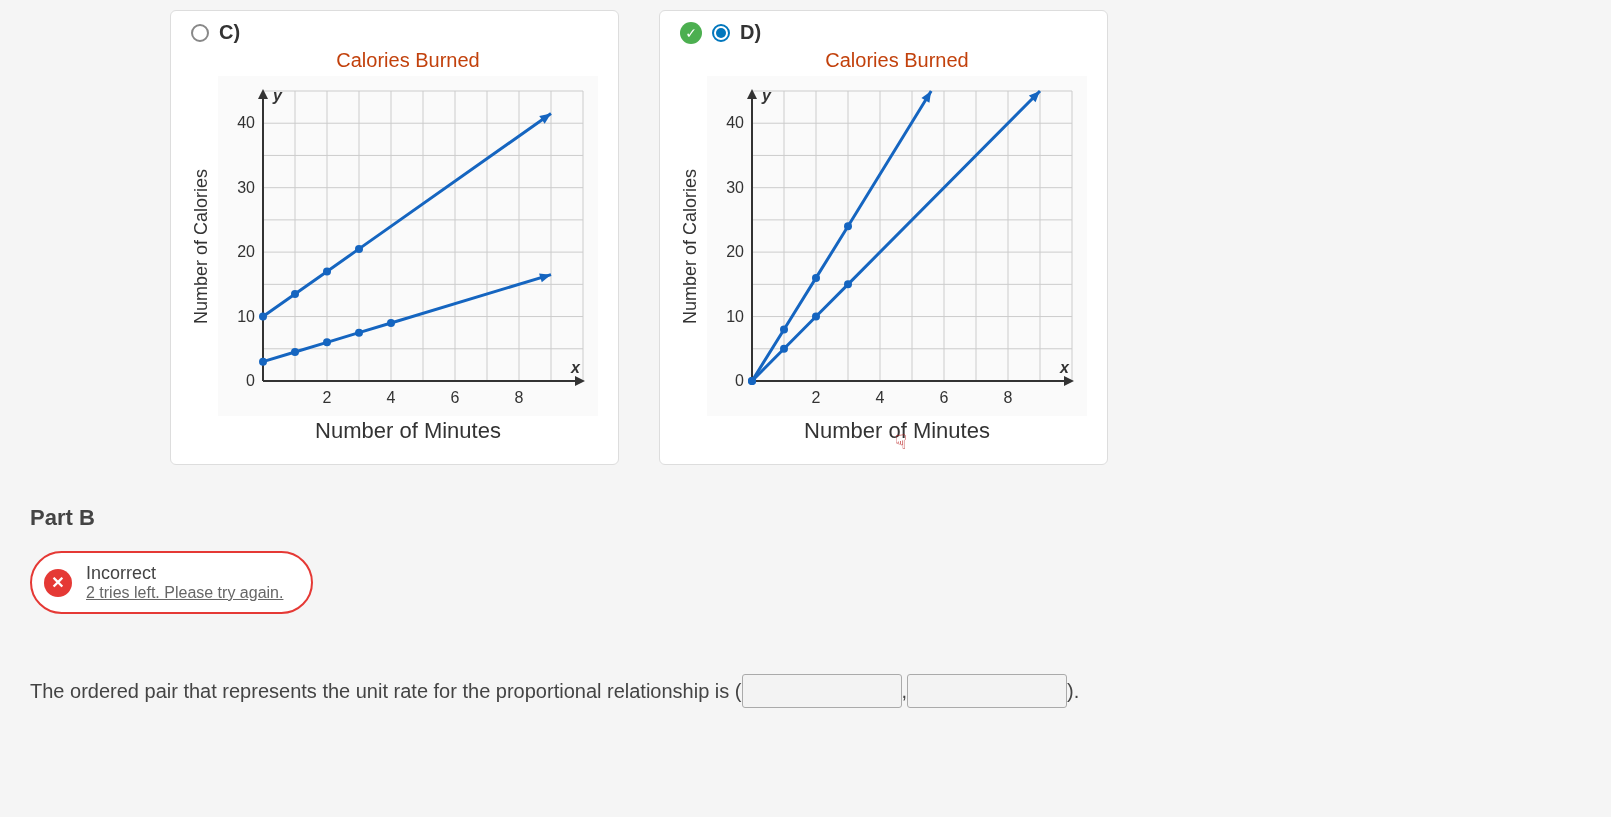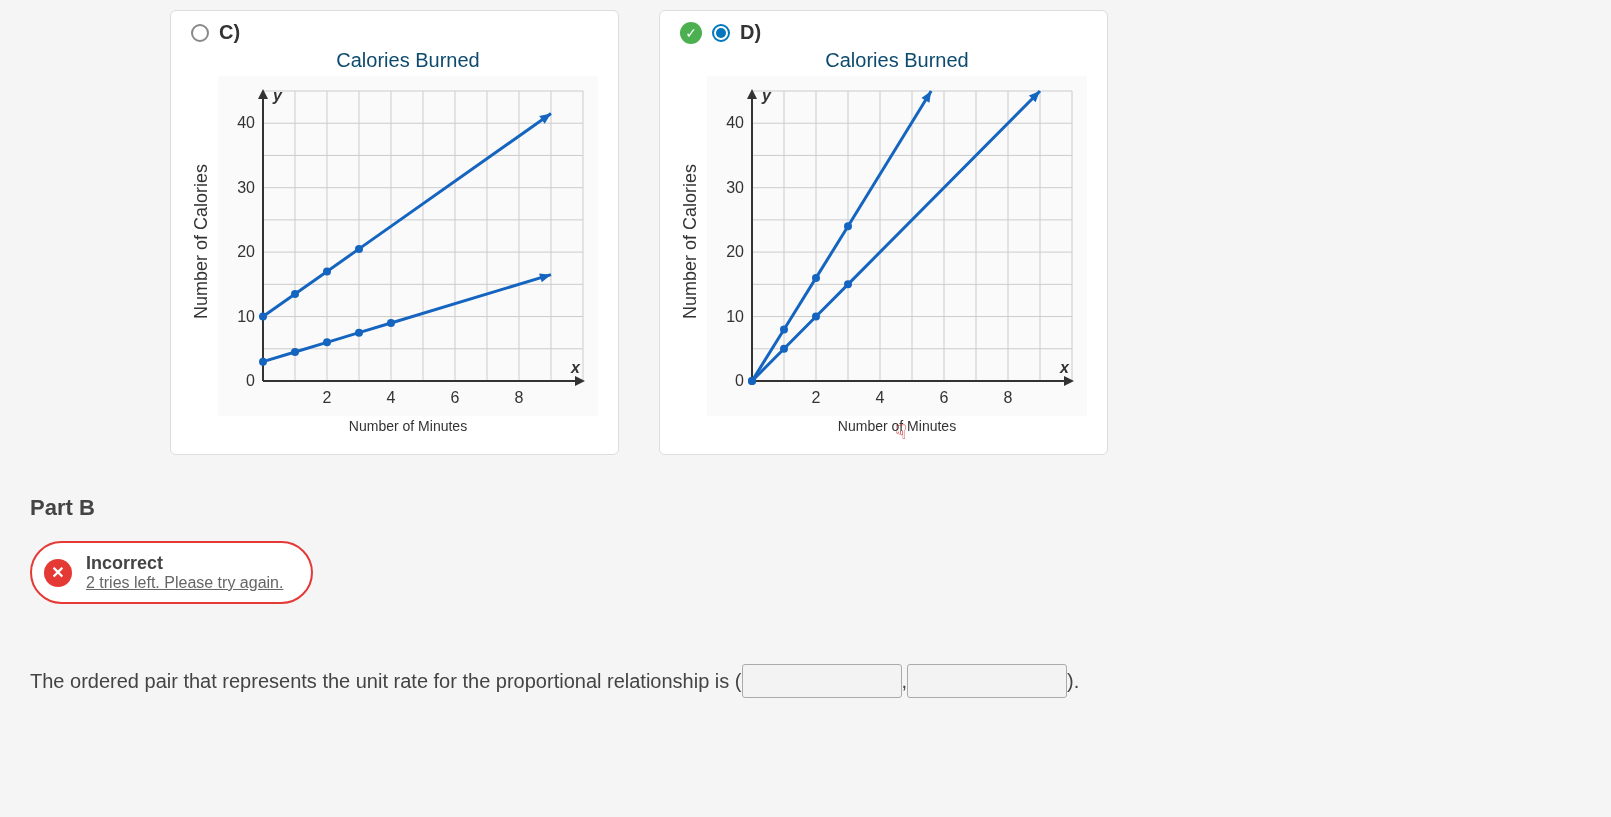--- a/index.html
+++ b/index.html
@@ -65,22 +65,22 @@
     align-items: center;
   }
   .ylab {
     writing-mode: vertical-rl;
     transform: rotate(180deg);
     font-size: 18px;
     color: #333;
     margin-right: 6px;
   }
   .chart-col { display: flex; flex-direction: column; align-items: center; }
-  .chart-title { font-size: 20px; color: #0c4a6e; margin-bottom: 4px; }
-  .xlab { font-size: 14px; color: #333; margin-top: 2px; }
+  .chart-title { font-size: 20px; color: #c2410c; margin-bottom: 4px; }
+  .xlab { font-size: 22px; color: #333; margin-top: 2px; }
   svg.chart { background: #fafafa; }
   .axis { stroke: #333; stroke-width: 2; }
   .series { stroke: #1565c0; stroke-width: 3; fill: none; }
   .pt { fill: #1565c0; }
   .tick-text { font-size: 16px; fill: #333; }
   .axis-var { font-style: italic; font-weight: bold; font-size: 16px; fill: #333; }
 
   .part-b {
     margin-top: 40px;
     padding-left: 20px;
@@ -98,21 +98,21 @@
   .x-badge {
     width: 28px; height: 28px;
     background: #e53935;
     border-radius: 50%;
     color: #fff;
     display: inline-flex;
     align-items: center; justify-content: center;
     font-weight: bold;
     font-size: 16px;
   }
-  .feedback-text .line1 { font-weight: bold; font-size: 18px; color: #444; }
+  .feedback-text .line1 { font-weight: normal; font-size: 18px; color: #444; }
   .feedback-text .line2 { font-size: 16px; color: #666; text-decoration: underline; }
   .question-row {
     margin-top: 60px;
     display: flex;
     align-items: center;
     gap: 0;
     font-size: 20px;
     color: #444;
   }
   .answer-box {

